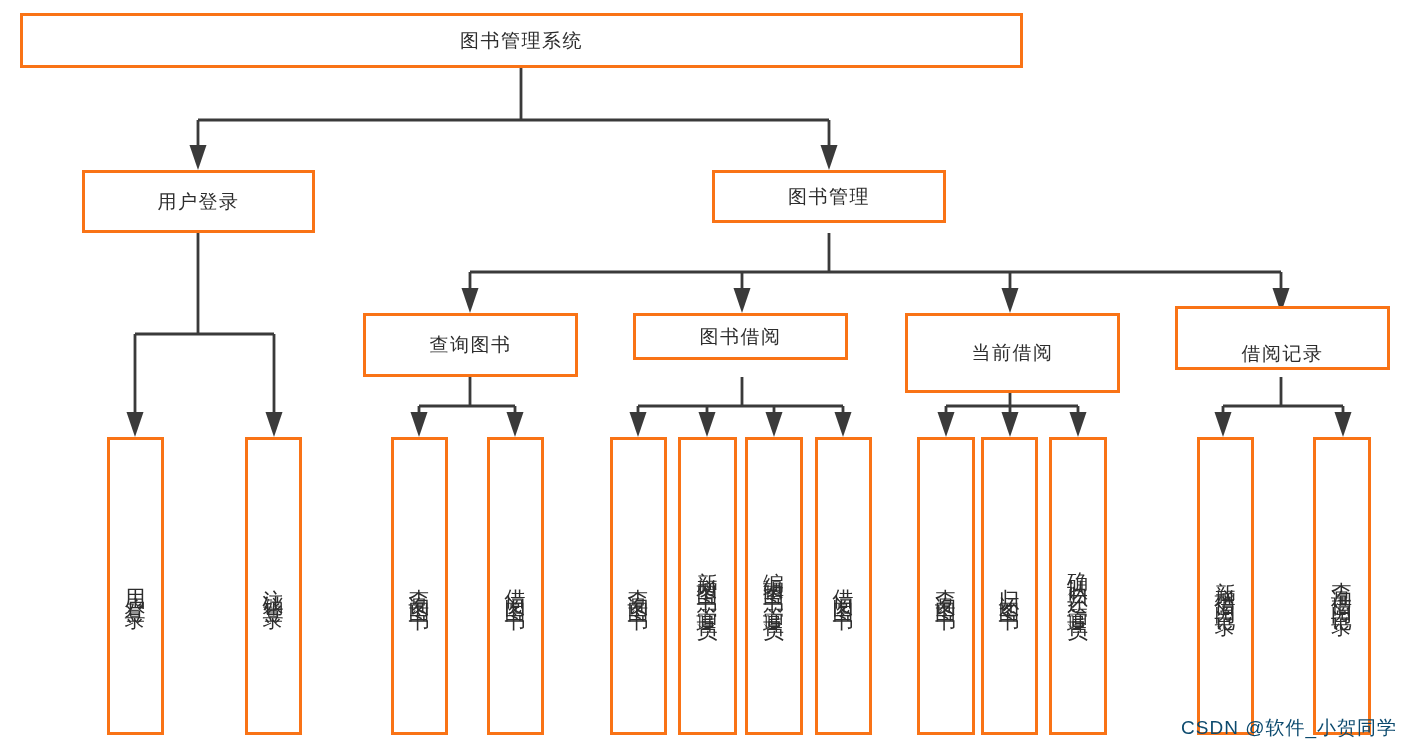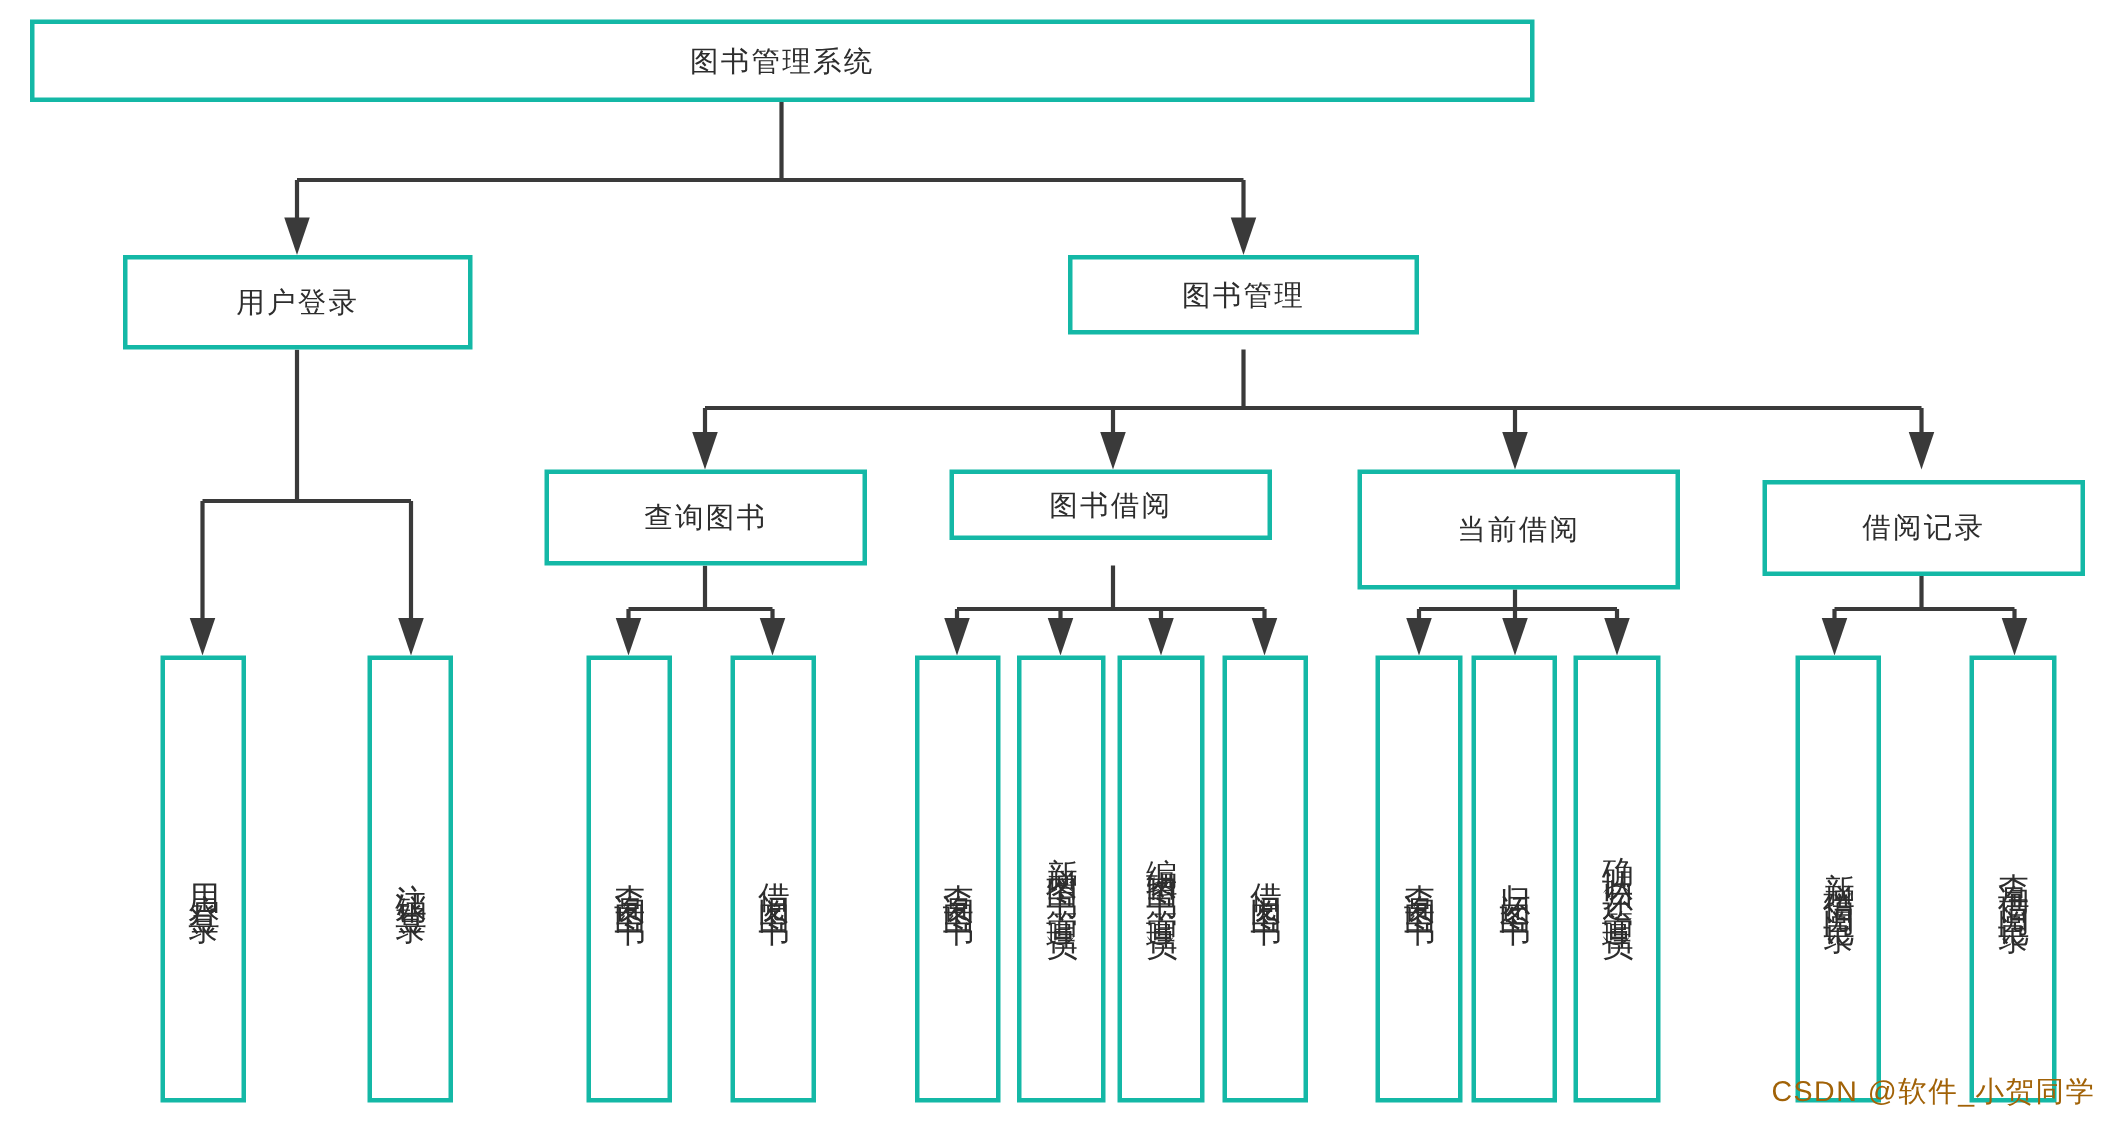--- a/index.html
+++ b/index.html
@@ -2,33 +2,33 @@
 <html><head>
 <meta charset="utf-8">
 <style>
   html,body { margin:0; padding:0; background:#ffffff; }
   .stage {
     position:relative; width:1405px; height:747px; background:#ffffff;
     font-family:"Liberation Sans","DejaVu Sans",sans-serif; overflow:hidden;
   }
   .lines { position:absolute; left:0; top:0; z-index:0; }
   .box {
-    position:absolute; background:#ffffff; border:3px solid #14b8a6;
+    position:absolute; background:#ffffff; border:3px solid #f97316;
     box-sizing:border-box; display:flex; align-items:center; justify-content:center;
     color:#2d2d2d; z-index:1;
   }
   .hbox { font-size:19px; letter-spacing:1.5px; font-weight:500; }
   .vbox { font-size:21px; font-weight:500; }
   .vtext {
     writing-mode:vertical-rl; text-orientation:mixed;
     letter-spacing:7px; line-height:1; white-space:nowrap;
   }
   .watermark {
     position:absolute; right:8px; bottom:6px; z-index:2;
-    font-size:19px; color:#a16207; letter-spacing:1px;
+    font-size:19px; color:#0c4a6e; letter-spacing:1px;
   }
 </style>
 </head>
 <body>
 
 <div class="stage">
 
   <svg class="lines" width="1405" height="747" viewBox="0 0 1405 747">
     <g stroke="#3a3a3a" stroke-width="2.8" fill="none">
 
@@ -82,21 +82,21 @@
 
   <div class="box hbox" style="left:363px; top:313px; width:215px; height:64px;">
     <span>查询图书</span>
   </div>
   <div class="box hbox" style="left:633px; top:313px; width:215px; height:47px;">
     <span>图书借阅</span>
   </div>
   <div class="box hbox" style="left:905px; top:313px; width:215px; height:80px;">
     <span>当前借阅</span>
   </div>
-  <div class="box hbox" style="left:1175px; top:320px; width:215px; height:64px;">
+  <div class="box hbox" style="left:1175px; top:306px; width:215px; height:64px;align-items:flex-end;">
     <span>借阅记录</span>
   </div>
 
   <div class="box vbox" style="left:107px; top:437px; width:57px; height:298px;">
     <span class="vtext">用户登录</span>
   </div>
   <div class="box vbox" style="left:245px; top:437px; width:57px; height:298px;">
     <span class="vtext">注销登录</span>
   </div>
 

